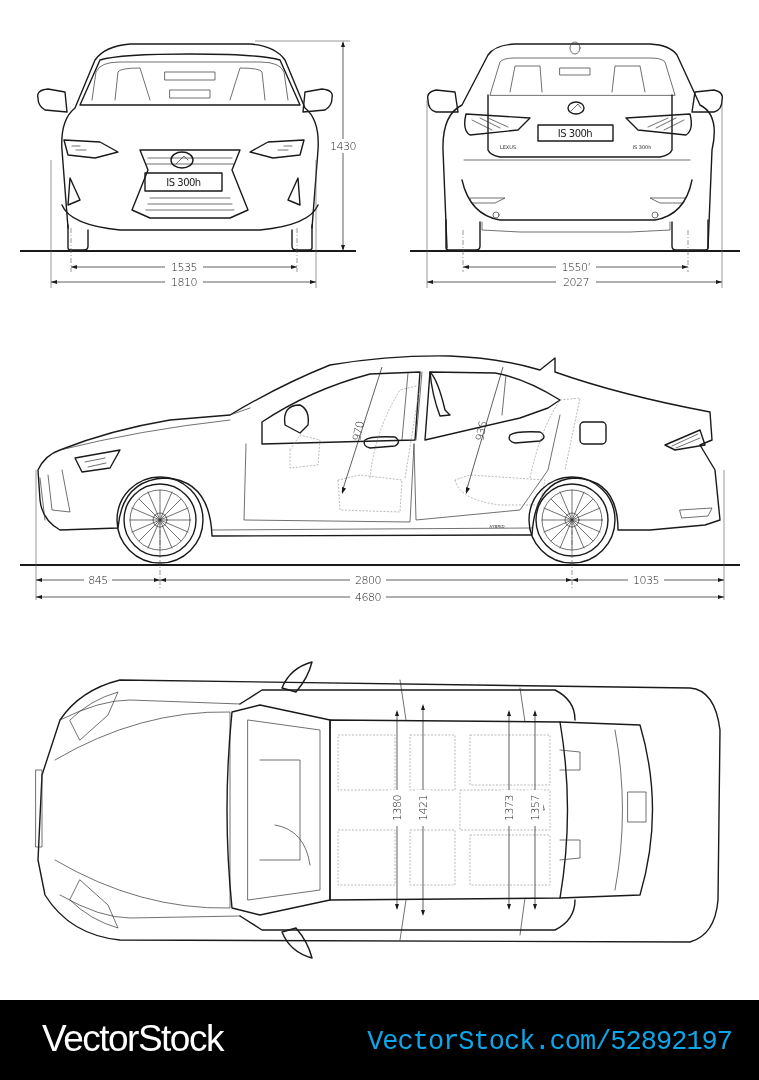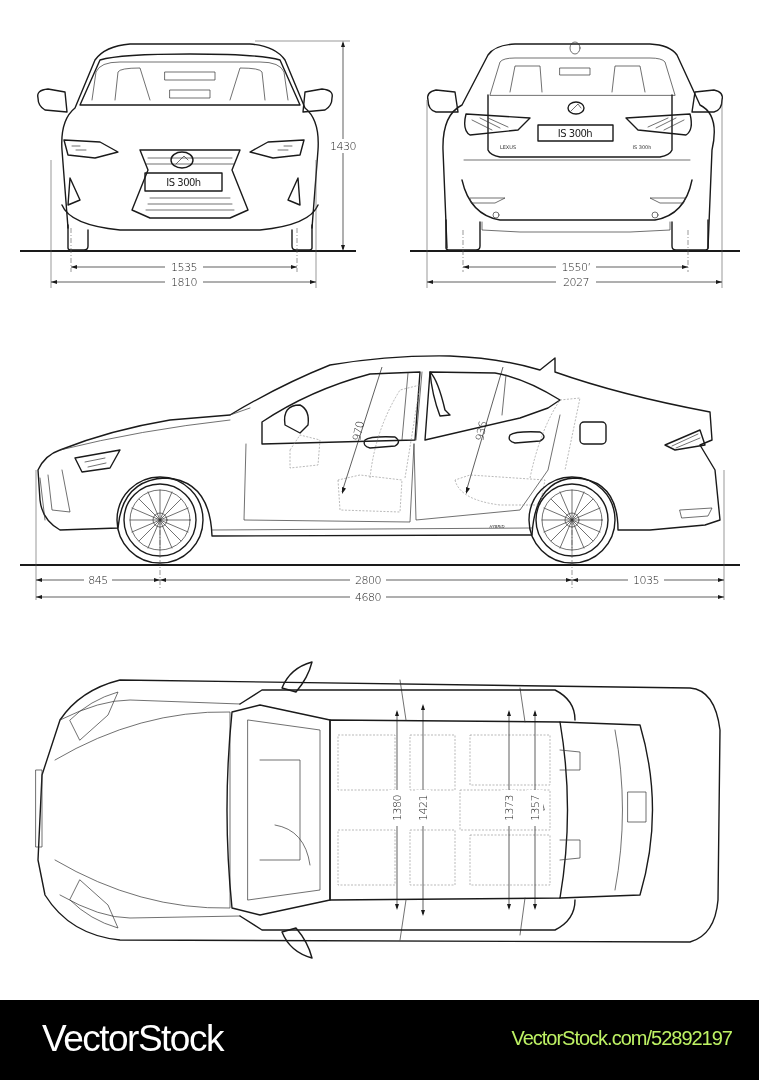--- a/index.html
+++ b/index.html
@@ -10,21 +10,21 @@
   .lt{fill:none;stroke:#333;stroke-width:0.7;stroke-linecap:round;stroke-linejoin:round;}
   .ds{fill:none;stroke:#8a8a8a;stroke-width:0.6;stroke-dasharray:2 1.5;}
   .gr{stroke:#1a1a1a;stroke-width:2;}
   .dim{stroke:#1a1a1a;stroke-width:0.7;fill:none;}
   .ext{stroke:#555;stroke-width:0.6;}
   .cl{stroke:#555;stroke-width:0.6;stroke-dasharray:5 2 1 2;}
   .dimtxt{font-family:"DejaVu Sans",sans-serif;font-size:11px;fill:#222;font-weight:300;letter-spacing:-0.5px;}
   .plate{font-family:"DejaVu Sans",sans-serif;font-size:10px;fill:#222;letter-spacing:-0.5px;}
   .footer{position:absolute;left:0;top:1000px;width:759px;height:80px;background:#000;}
   .brand{position:absolute;left:30px;top:18px;color:#fff;font-family:"Liberation Sans",sans-serif;font-size:37px;letter-spacing:-1.5px;margin-left:12px;}
-  .url{position:absolute;right:27px;top:27px;color:#bef264;font-family:Liberation Sans, sans-serif;font-size:20px;letter-spacing:-1px;}
+  .url{position:absolute;right:27px;top:27px;color:#0ea5e9;font-family:Liberation Mono, monospace;font-size:27px;letter-spacing:-1px;}
 </style>
 </head>
 <body>
 
 <div class="view" style="left:0;top:30px;width:380px;height:270px;">
 <svg width="380" height="270" viewBox="0 30 380 270">
 
   <path class="ln" d="M68,228 L62,150 Q60,120 75,108 L95,60 Q105,46 130,44 L250,44 Q275,46 285,60 L305,108 Q320,120 318,150 L312,228"></path>
   <path class="ln" d="M100,60 Q120,54 190,54 Q260,54 280,60 L300,105 L80,105 Z"></path>
   <path class="lt" d="M92,100 L96,72 Q100,62 120,62 L260,62 Q280,62 284,72 L288,100"></path>

